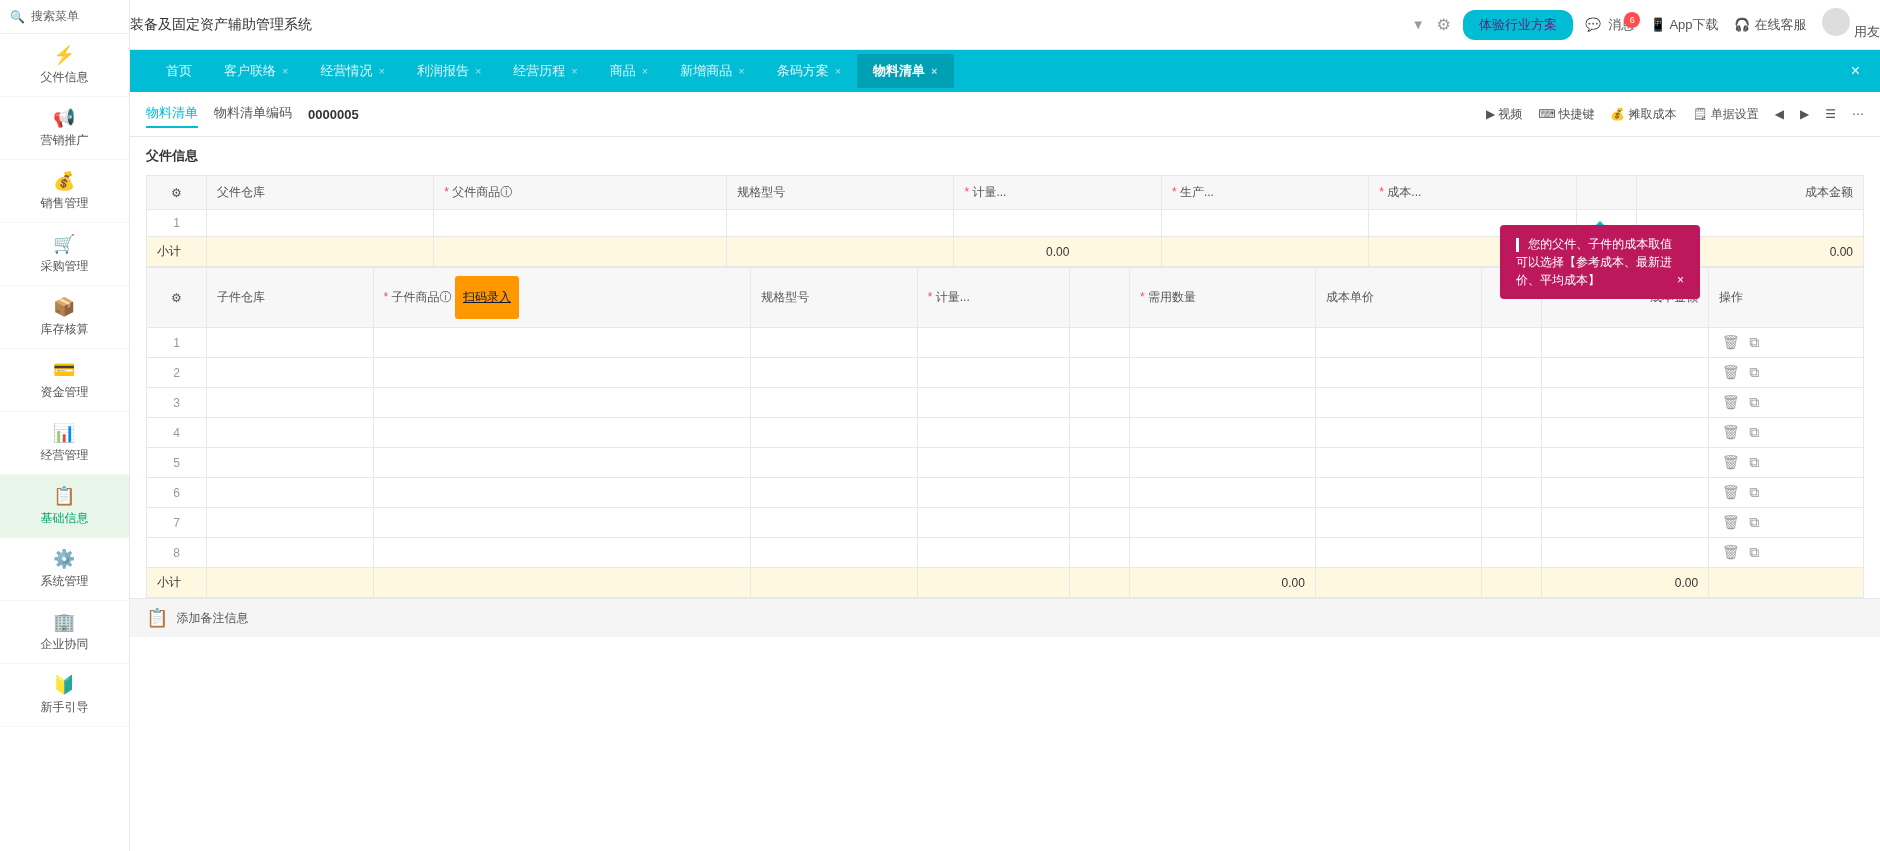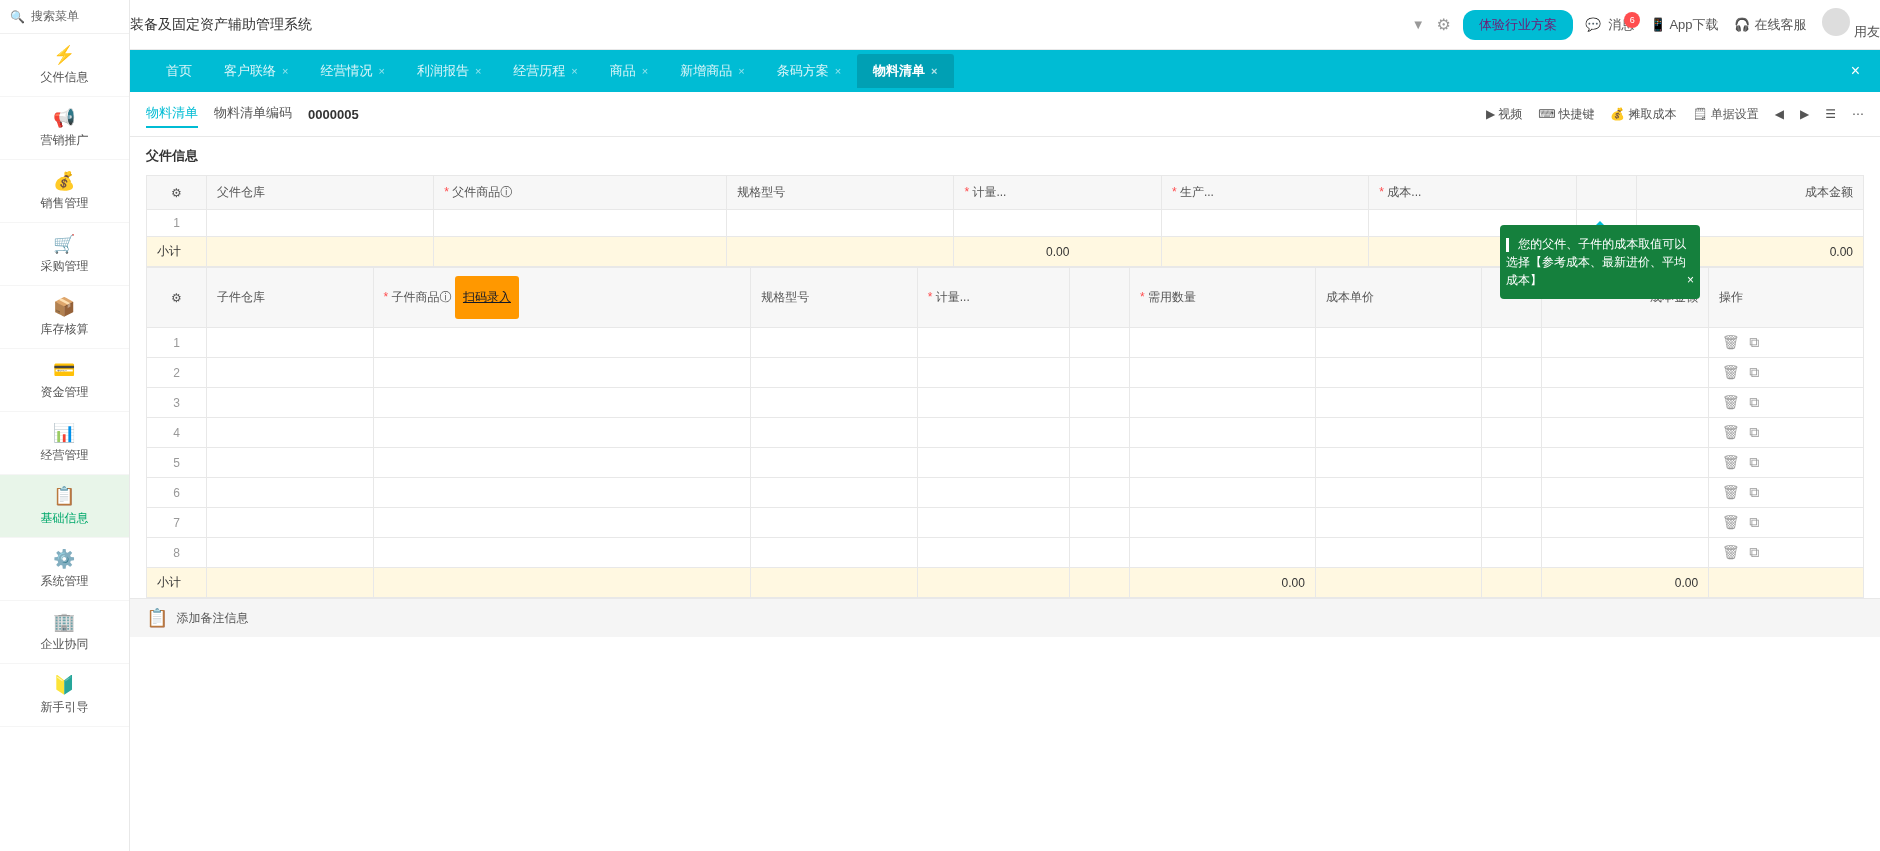--- a/index.html
+++ b/index.html
@@ -201,23 +201,23 @@
       text-decoration: underline;
     }
 
     .action-icon { color: #999; cursor: pointer; font-size: 14px; margin: 0 3px; }
 
     
     .tooltip-box {
       position: absolute;
       top: 88px;
       right: 180px;
-      background: #15803d;
+      background: #be185d;
       color: white;
-      padding: 10px 6px;
+      padding: 10px 16px;
       border-radius: 4px;
       font-size: 12px;
       width: 200px;
       line-height: 1.5;
       z-index: 100;
     }
     .tooltip-box::before {
       content: '';
       position: absolute;
       top: -8px;

